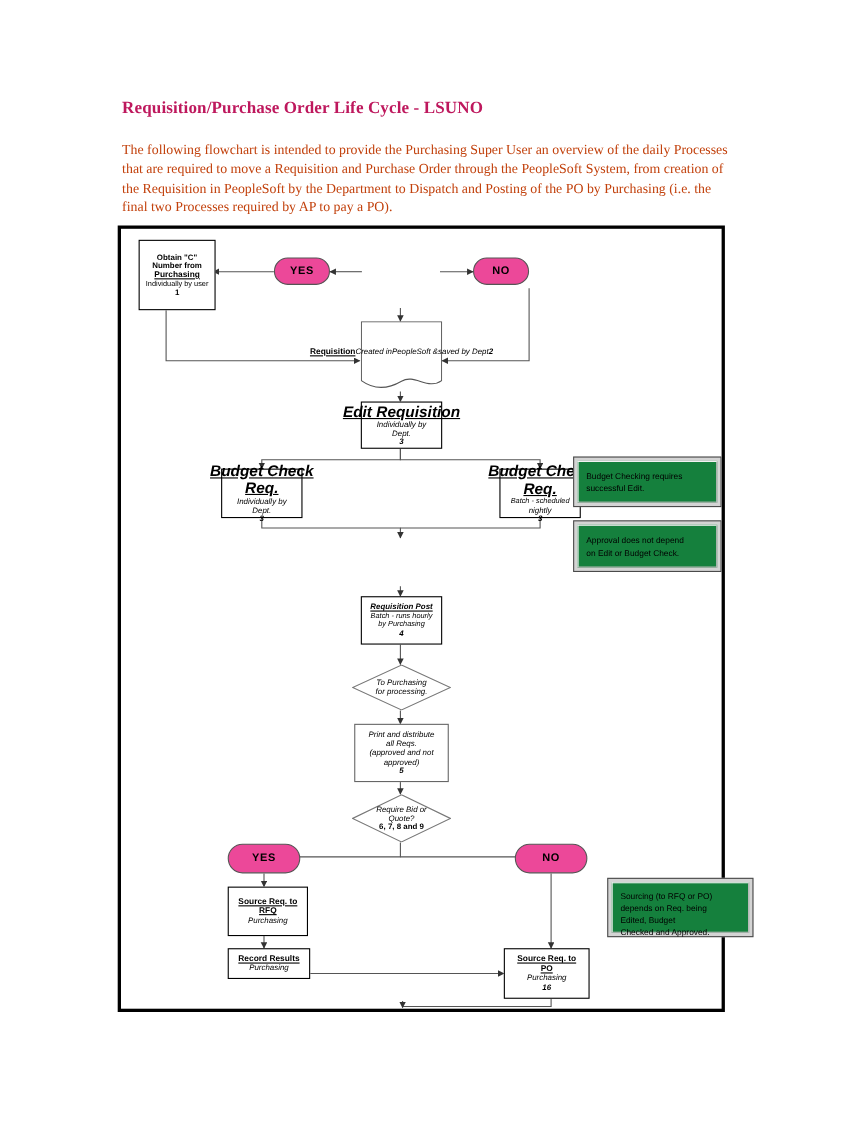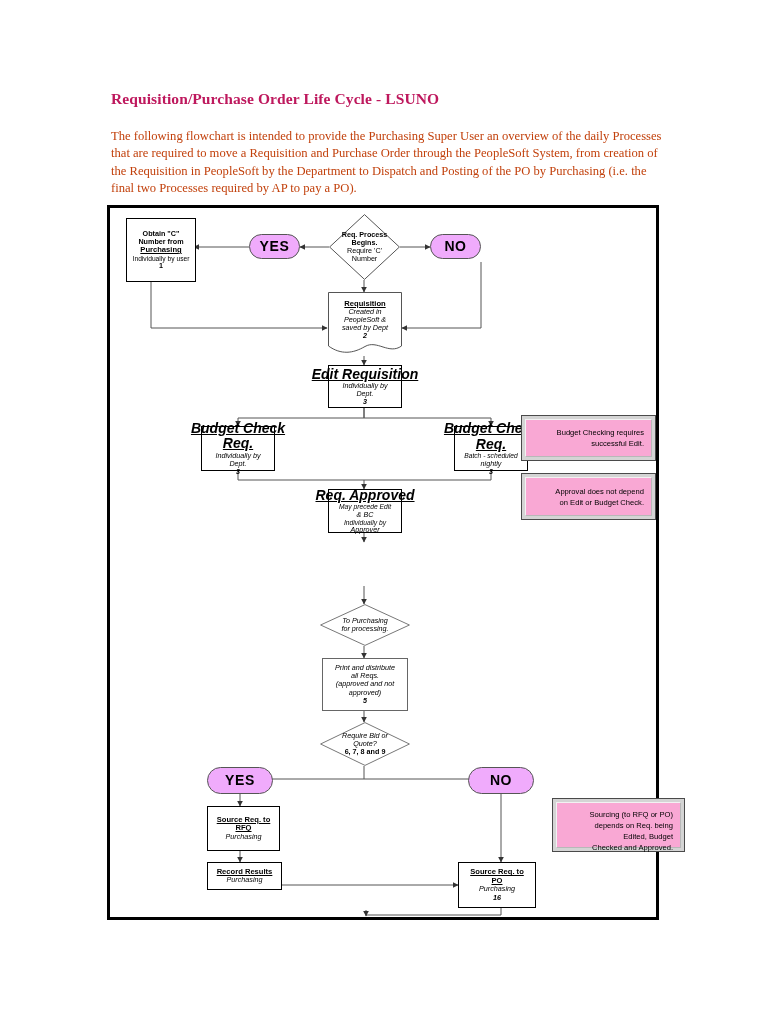--- a/index.html
+++ b/index.html
@@ -80,25 +80,25 @@
   }
   .ln.hdr { font-weight: bold; text-decoration: underline; font-size: 7.6px; }
   .ln.hdr-i { font-weight: bold; font-style: italic; text-decoration: underline; font-size: 14px; }
   .ln.it { font-style: italic; font-size: 7.2px; }
   .ln.pl { font-size: 7.2px; }
   .ln.num { font-weight: bold; font-style: italic; font-size: 7.2px; }
   .ln.num-b { font-weight: bold; font-size: 7.2px; }
 
   
   .pill {
-    background: #f0abfc;
+    background: #ec4899;
     border: 1px solid #555;
     border-radius: 999px;
     font-weight: bold;
-    font-size: 14px;
+    font-size: 10px;
     letter-spacing: 0.6px;
   }
 
   
   .diamond {
     background: transparent;
     border: none;
   }
   .diamond .dia-shape {
     position: absolute;
@@ -121,21 +121,20 @@
   .docshape { background: transparent; border: none; }
   .docshape .doc-bg {
     position: absolute;
     left: 0; top: 0;
     width: 100%; height: 100%;
   }
   .docshape .doc-text {
     position: relative;
     z-index: 2;
     display: flex;
-    flex-direction: column;
     align-items: center;
     justify-content: center;
     width: 100%;
     height: 100%;
     padding-bottom: 8px;
     box-sizing: border-box;
   }
 
   
   .note {
@@ -145,30 +144,29 @@
     border: 1px solid #4a4a4a;
     padding: 3px;
   }
   .note-inner {
     box-sizing: border-box;
     width: 100%;
     height: 100%;
     border: 1px solid #b8b8b8;
     border-top: 1px solid #f2f2f2;
     border-left: 1px solid #f2f2f2;
-    background: #f9a8d4;
+    background: #15803d;
     display: flex;
     flex-direction: column;
     justify-content: center;
     padding: 4px 7px;
     font-family: "Liberation Sans", sans-serif;
     font-size: 7.6px;
     line-height: 1.45;
     color: #000;
-    text-align: right;
   }
   .note-inner .nl { display: block; white-space: nowrap; }
 </style>
 </head>
 <body>
 
 <div id="doc-title">Requisition/Purchase Order Life Cycle - LSUNO</div>
 <div id="doc-intro">The following flowchart is intended to provide the Purchasing Super User an overview of the daily Processes that are required to move a Requisition and Purchase Order through the PeopleSoft System, from creation of the Requisition in PeopleSoft by the Department to Dispatch and Posting of the PO by Purchasing (i.e. the final two Processes required by AP to pay a PO).</div>
 
 <div id="flow-frame">
@@ -236,31 +234,20 @@
   </div>
 
   <div class="node pill" style="left:139px; top:26px; width:51px; height:25px;">
     <span class="ln">YES</span>
   </div>
 
   <div class="node pill" style="left:320px; top:26px; width:51px; height:25px;">
     <span class="ln">NO</span>
   </div>
 
-  <div class="node diamond" style="left:219px; top:6px; width:71px; height:66px;">
-    <svg class="dia-shape" viewBox="0 0 71 66" preserveAspectRatio="none">
-      <polygon points="35.5,0.6 70.4,33 35.5,65.4 0.6,33" fill="#fff" stroke="#555" stroke-width="1"></polygon>
-    </svg>
-    <div class="dia-text">
-      <span class="ln num-b">Req. Process</span>
-      <span class="ln num-b">Begins.</span>
-      <span class="ln pl">Require 'C'</span>
-      <span class="ln pl">Number</span>
-    </div>
-  </div>
 
   <div class="node docshape" style="left:218px; top:84px; width:74px; height:64px;">
     <svg class="doc-bg" viewBox="0 0 74 64" preserveAspectRatio="none">
       <path d="M0.5,0.5 L73.5,0.5 L73.5,54 C61,63 49,47.5 37,54.5 C25,61.5 13,63 0.5,54 Z" fill="#fff" stroke="#555" stroke-width="1"></path>
     </svg>
     <div class="doc-text">
       <span class="ln hdr">Requisition</span>
       <span class="ln it">Created in</span>
       <span class="ln it">PeopleSoft &amp;</span>
       <span class="ln it">saved by Dept</span>
@@ -284,28 +271,27 @@
   </div>
 
   <div class="node proc" style="left:344px; top:218px; width:74px; height:45px;">
     <span class="ln hdr-i">Budget Check</span>
     <span class="ln hdr-i">Req.</span>
     <span class="ln it" style="font-size:6.7px;">Batch - scheduled</span>
     <span class="ln it">nightly</span>
     <span class="ln num">3</span>
   </div>
 
-  <div class="node proc" style="left:218px; top:281px; width:74px; height:44px;">
-    <span class="ln hdr-i">Req. Approved</span>
-    <span class="ln it" style="font-size:6.7px;">May precede Edit</span>
-    <span class="ln it">&amp; BC</span>
-    <span class="ln it" style="font-size:6.7px;">Individually by</span>
-    <span class="ln it">Approver</span>
-  </div>
-
+
+  <div class="node proc" style="left:218px; top:334px; width:74px; height:44px;">
+    <span class="ln hdr-i" style="font-size:7.2px;">Requisition Post</span>
+    <span class="ln it" style="font-size:6.7px;">Batch - runs hourly</span>
+    <span class="ln it" style="font-size:6.7px;">by Purchasing</span>
+    <span class="ln num">4</span>
+  </div>
 
   <div class="node diamond" style="left:210px; top:396px; width:90px; height:42px;">
     <svg class="dia-shape" viewBox="0 0 90 42" preserveAspectRatio="none">
       <polygon points="45,0.6 89.4,21 45,41.4 0.6,21" fill="#fff" stroke="#777" stroke-width="1"></polygon>
     </svg>
     <div class="dia-text">
       <span class="ln it">To Purchasing</span>
       <span class="ln it">for processing.</span>
     </div>
   </div>

